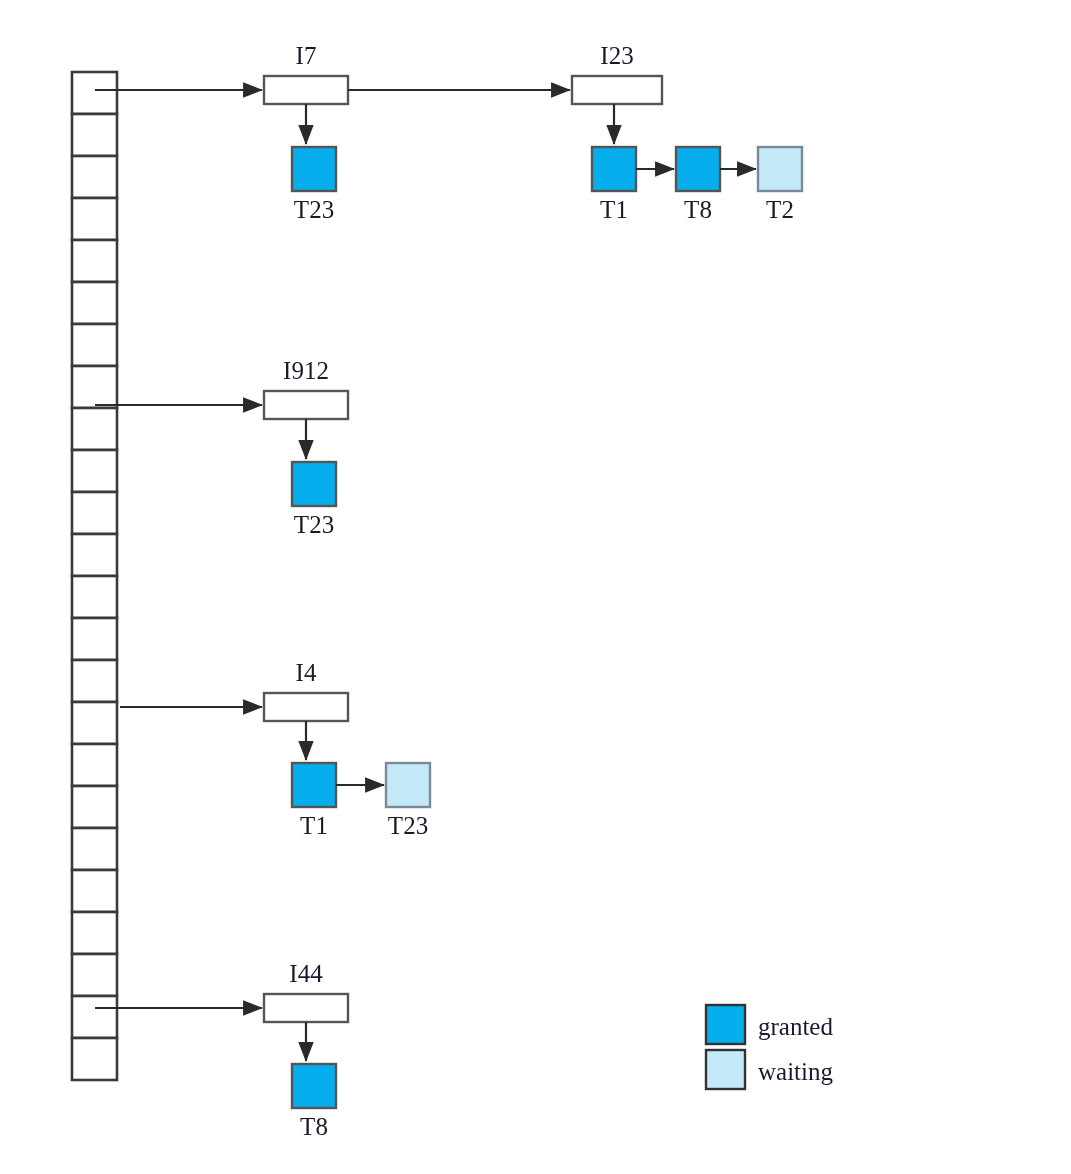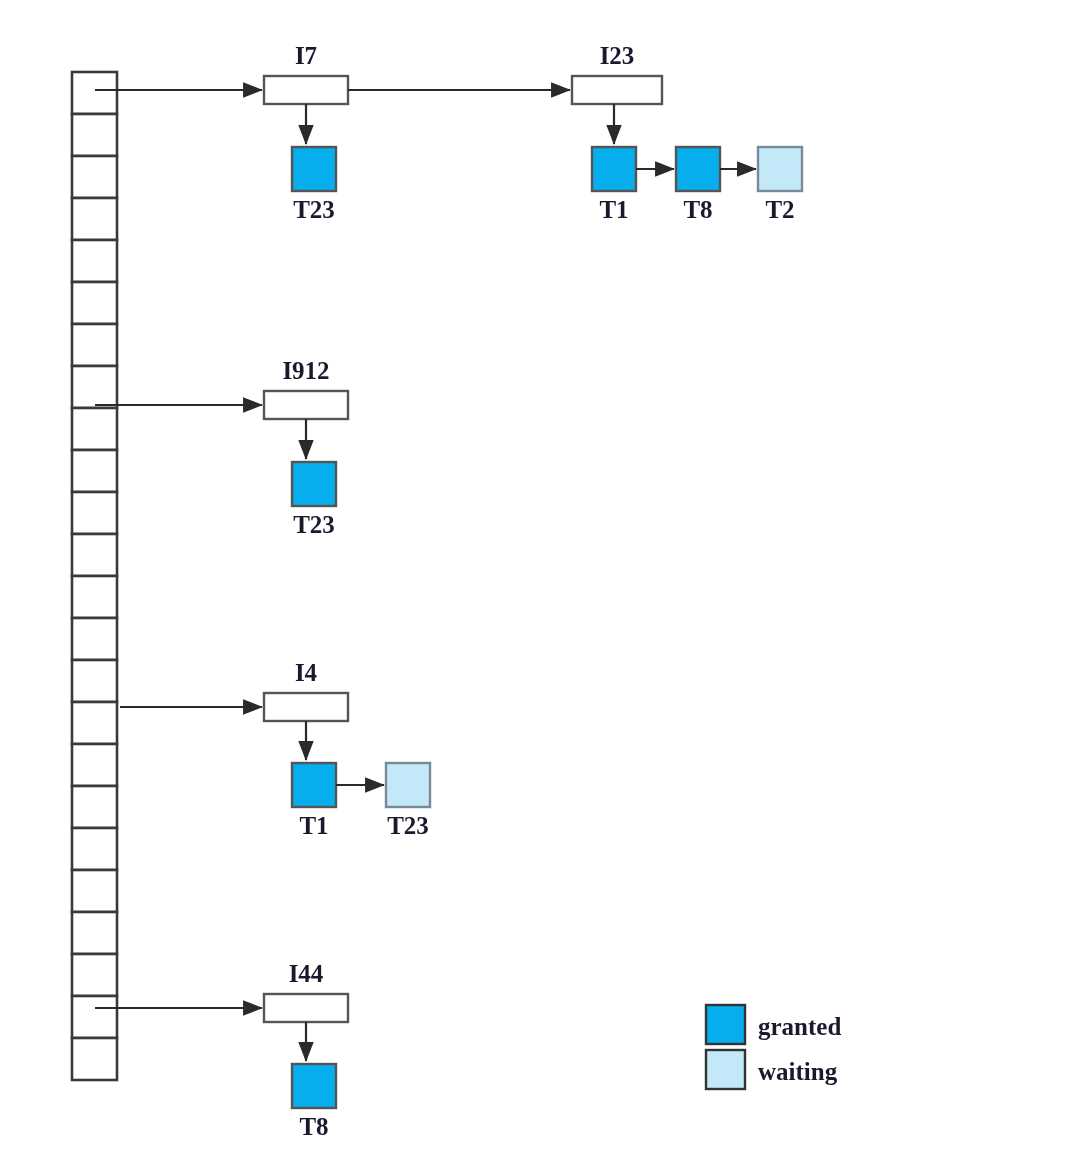--- a/index.html
+++ b/index.html
@@ -10,21 +10,20 @@
   body {
     width: 1071px;
     height: 1174px;
     font-family: "Liberation Serif", serif;
     overflow: hidden;
   }
   #diagram-root {
     position: relative;
     width: 1040px;
     height: 1174px;
-    font-weight: bold;
   }
   svg.lock-table-svg {
     display: block;
     width: 1071px;
     height: 1174px;
   }
   .node-label {
     font-family: "Liberation Serif", serif;
     font-size: 25px;
     fill: #1a1a2e;

